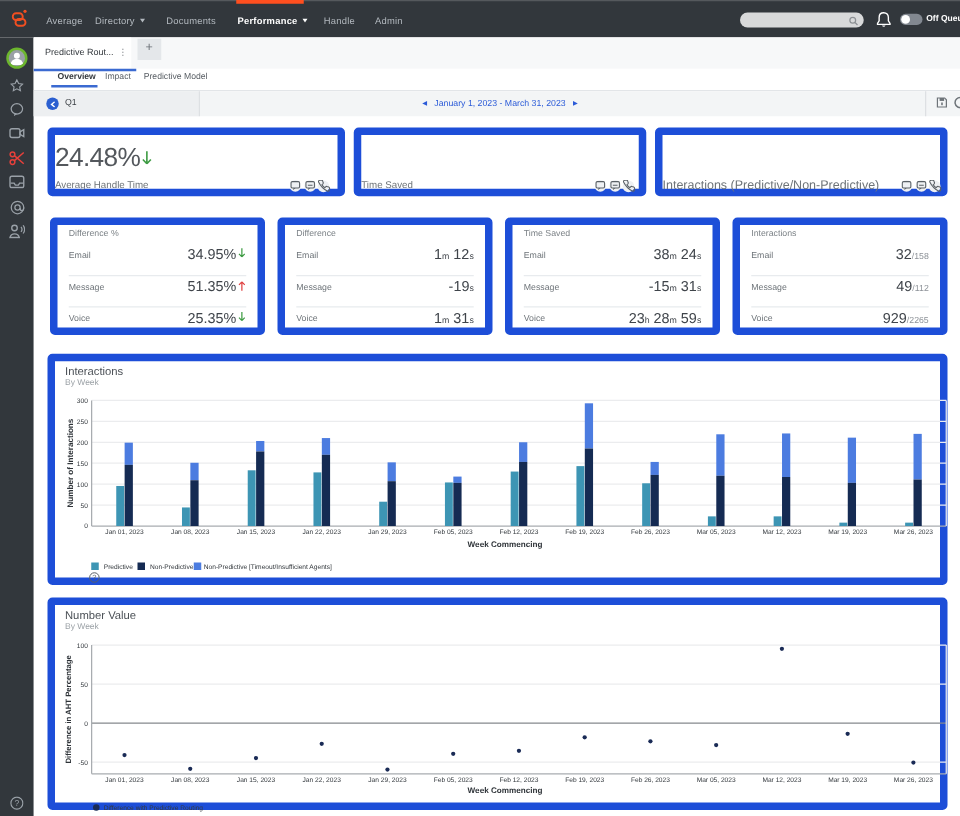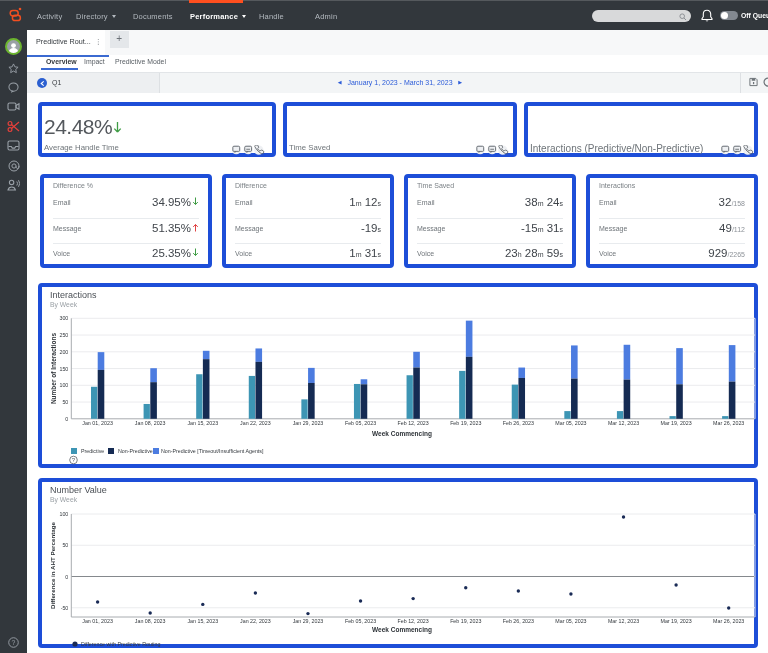--- a/index.html
+++ b/index.html
@@ -1,42 +1,42 @@
 <!DOCTYPE html>
 <html><head><meta charset="utf-8"><style>
 *{margin:0;padding:0;box-sizing:border-box}
 html,body{width:768px;height:653px;overflow:hidden;background:#fff;font-family:"Liberation Sans",sans-serif}
 .abs{position:absolute}
 #topbar{position:absolute;left:0;top:0;width:768px;height:30px;background:#32373c;border-top:1px solid #55595d}
 #sidebar{position:absolute;left:0;top:30px;width:27px;height:623px;background:#32373c}
 .nav{position:absolute;top:0;height:30px;line-height:31px;font-size:7.5px;color:#b3b9bf;letter-spacing:.2px}
 .caret{display:inline-block;width:0;height:0;border-left:2.6px solid transparent;border-right:2.6px solid transparent;border-top:3.2px solid #b3b9bf;margin-left:4px;vertical-align:1px}
 #main{position:absolute;left:27px;top:30px;width:741px;height:623px;background:#fff}
-.card{position:absolute;background:#fff;border:4px solid #1d4ed8;border-radius:4px}
+.card{position:absolute;background:#fff;border:6px solid #1d4ed8;border-radius:4px}
 .svgchart{position:absolute;left:0;top:0}
 .dch{position:absolute;left:9px;top:4px;font-size:7px;color:#7b8186}
 .dlabel{position:absolute;left:9px;font-size:7px;color:#6e7479}
 .dval{position:absolute;right:9px;font-size:11.5px;color:#3f444a;white-space:nowrap}
 .dsep{position:absolute;left:9px;right:9px;height:1px;background:#e8ebee}
 .du{font-size:7px}
 </style></head><body>
 
 <div id="topbar">
  <div class="abs" style="left:189px;top:-1px;width:54px;height:3px;background:#ff4f1f"></div>
  <svg class="abs" style="left:9px;top:6px" width="13" height="18" viewBox="0 0 13 18">
    <rect x="1.2" y="3.6" width="8" height="5.4" rx="2.7" fill="none" stroke="#f14f21" stroke-width="1.5"></rect>
    <rect x="3.4" y="8.2" width="8" height="5.4" rx="2.7" fill="none" stroke="#f14f21" stroke-width="1.5"></rect>
    <circle cx="11" cy="2" r="1.3" fill="#f14f21"></circle>
  </svg>
- <div class="nav" style="left:37px">Activity</div>
+ <div class="nav" style="left:37px">Average</div>
  <div class="nav" style="left:76px">Directory<span class="caret"></span></div>
  <div class="nav" style="left:133px">Documents</div>
  <div class="nav" style="left:190px;color:#fff;font-weight:bold">Performance<span class="caret" style="border-top-color:#fff"></span></div>
  <div class="nav" style="left:259px">Handle</div>
- <div class="nav" style="left:315px">Admin</div>
+ <div class="nav" style="left:300px">Admin</div>
  <div class="abs" style="left:592px;top:9px;width:99px;height:12px;background:#d8d9da;border-radius:6px">
    <svg class="abs" style="right:4px;top:2.5px" width="8" height="8" viewBox="0 0 8 8">
         <circle cx="3.2" cy="3.2" r="2.3" fill="none" stroke="#8d9195" stroke-width="1"></circle>
         <line x1="5" y1="5" x2="7" y2="7" stroke="#8d9195" stroke-width="1"></line>
       </svg>
  </div>
  <svg class="abs" style="left:701px;top:8px" width="12" height="14" viewBox="0 0 12 14">
    <path d="M6 1.2c-2.3 0-3.7 1.6-3.7 3.8v2.7L1 9.7v.8h10v-.8L9.7 7.7V5C9.7 2.8 8.3 1.2 6 1.2z" fill="none" stroke="#fff" stroke-width="1.1"></path>
    <path d="M4.6 11.4a1.5 1.5 0 0 0 2.8 0z" fill="#fff"></path>
  </svg>

